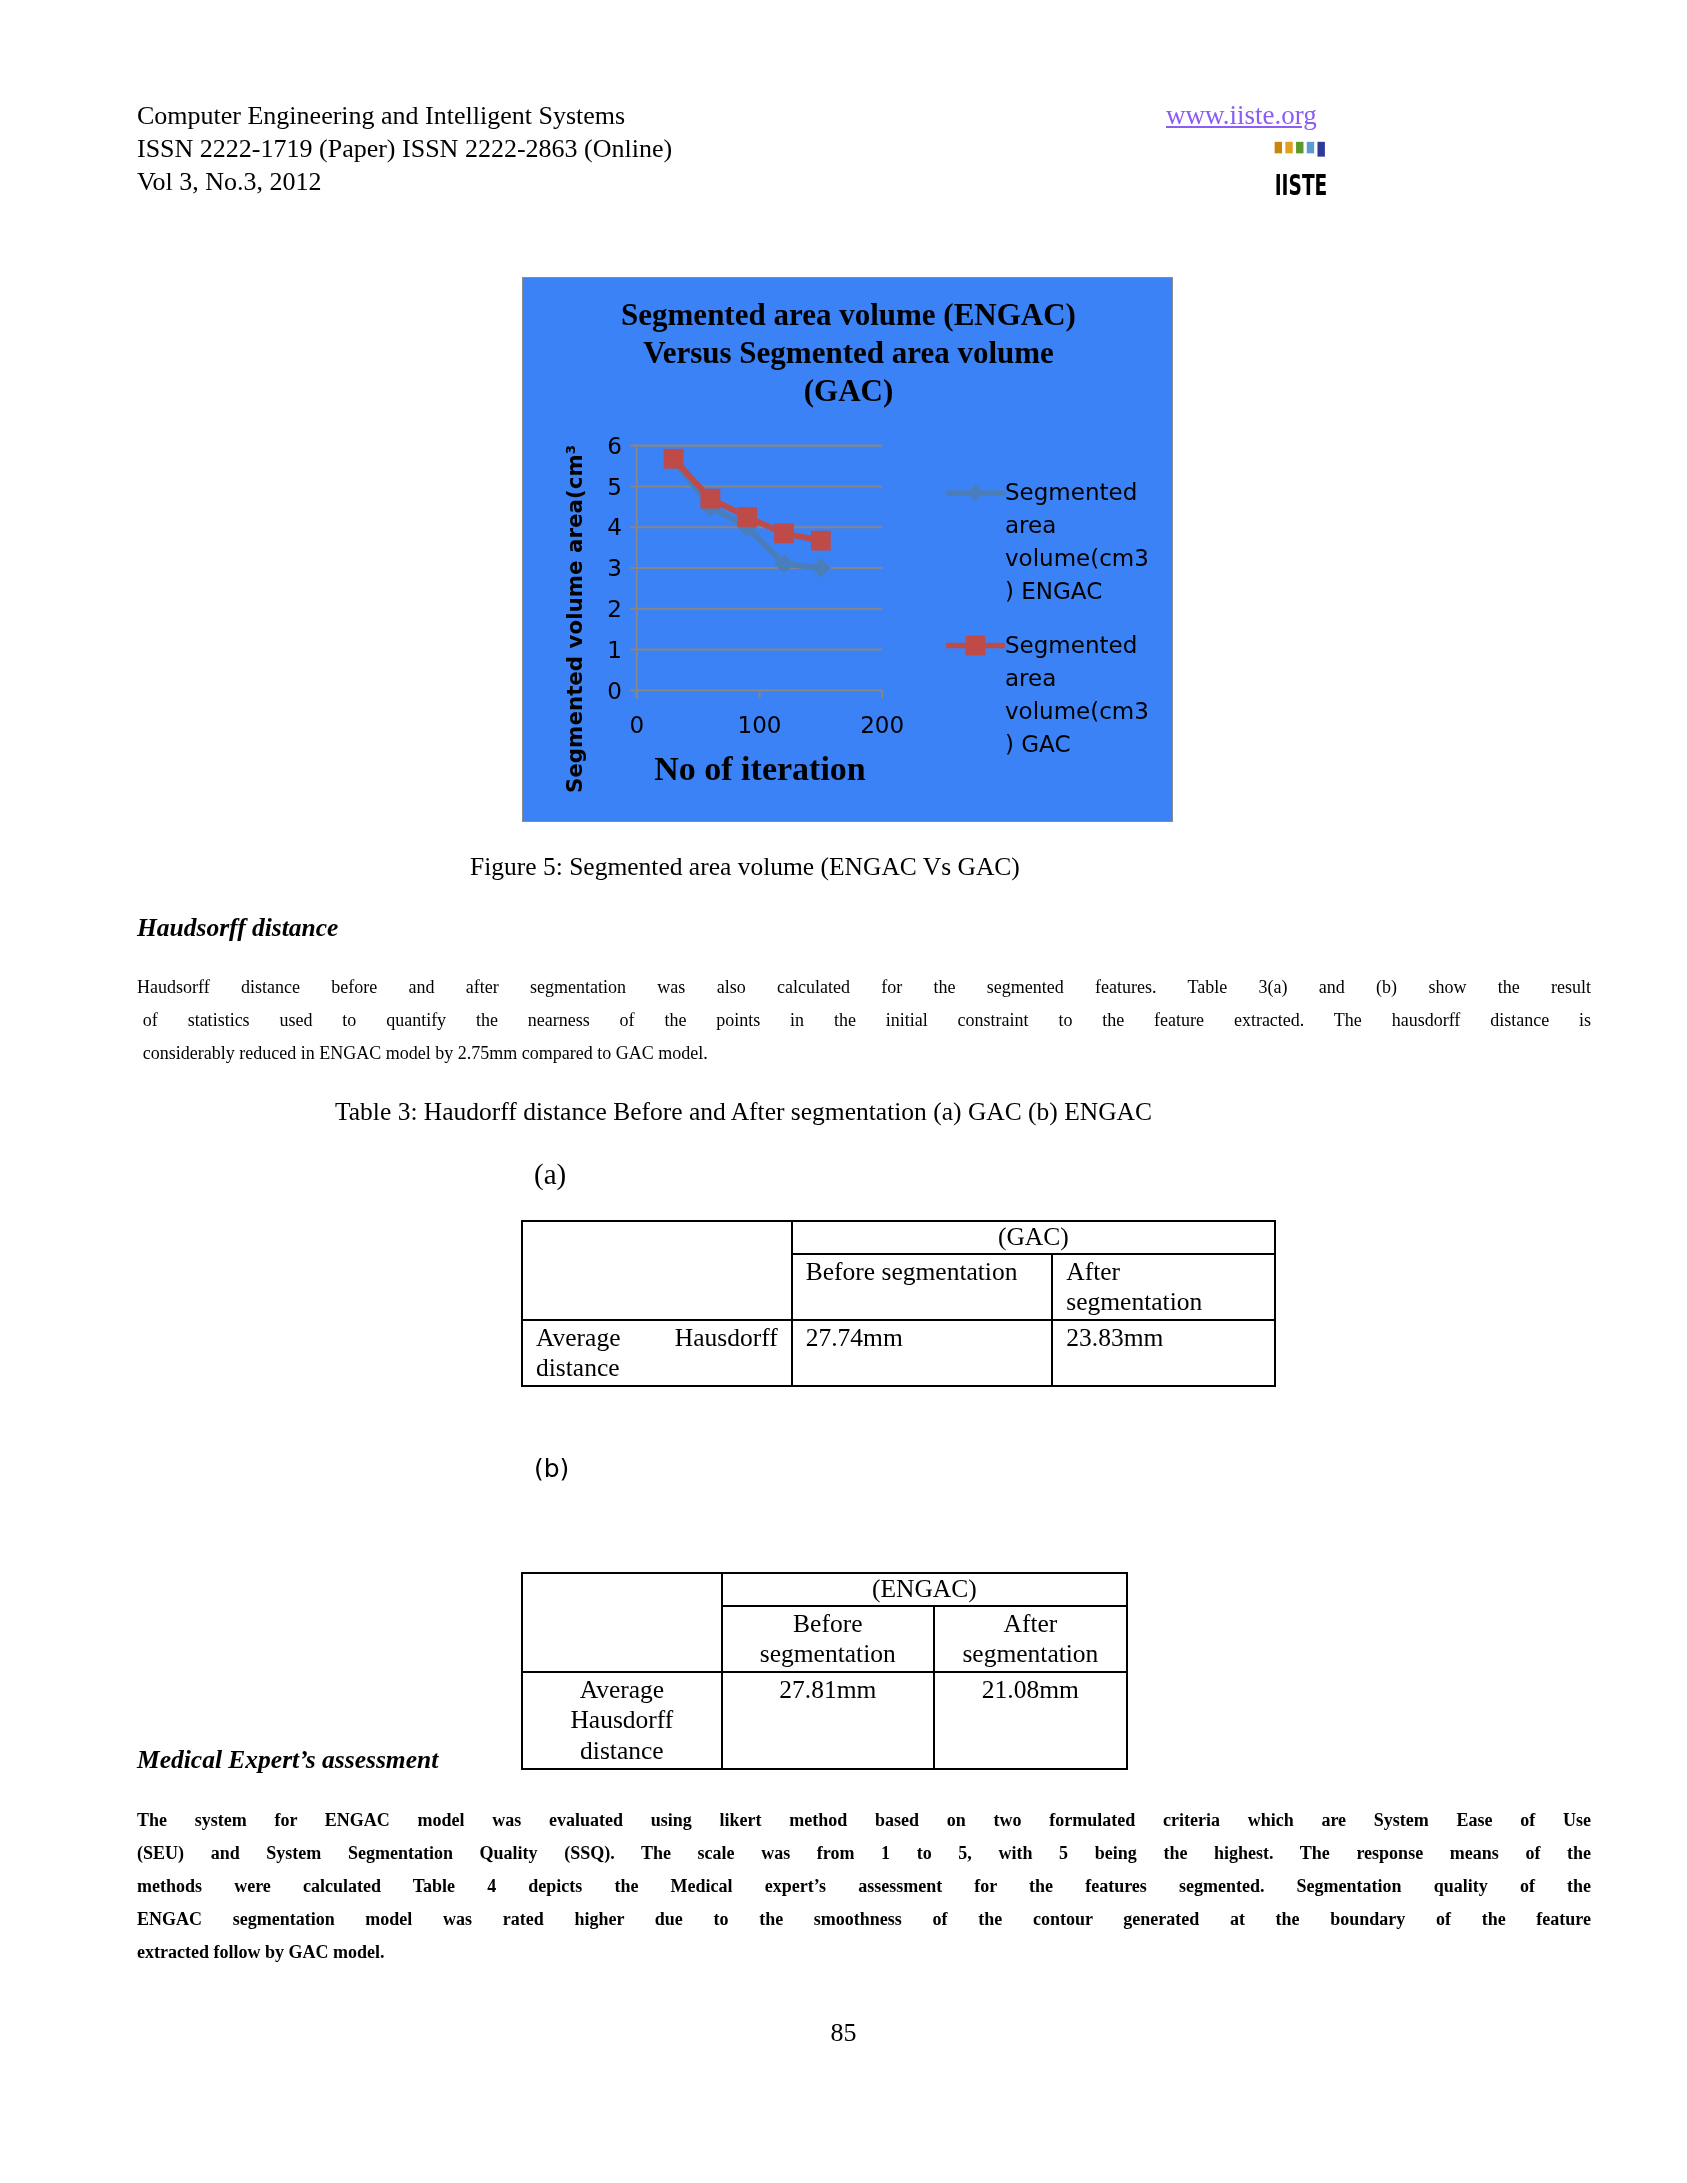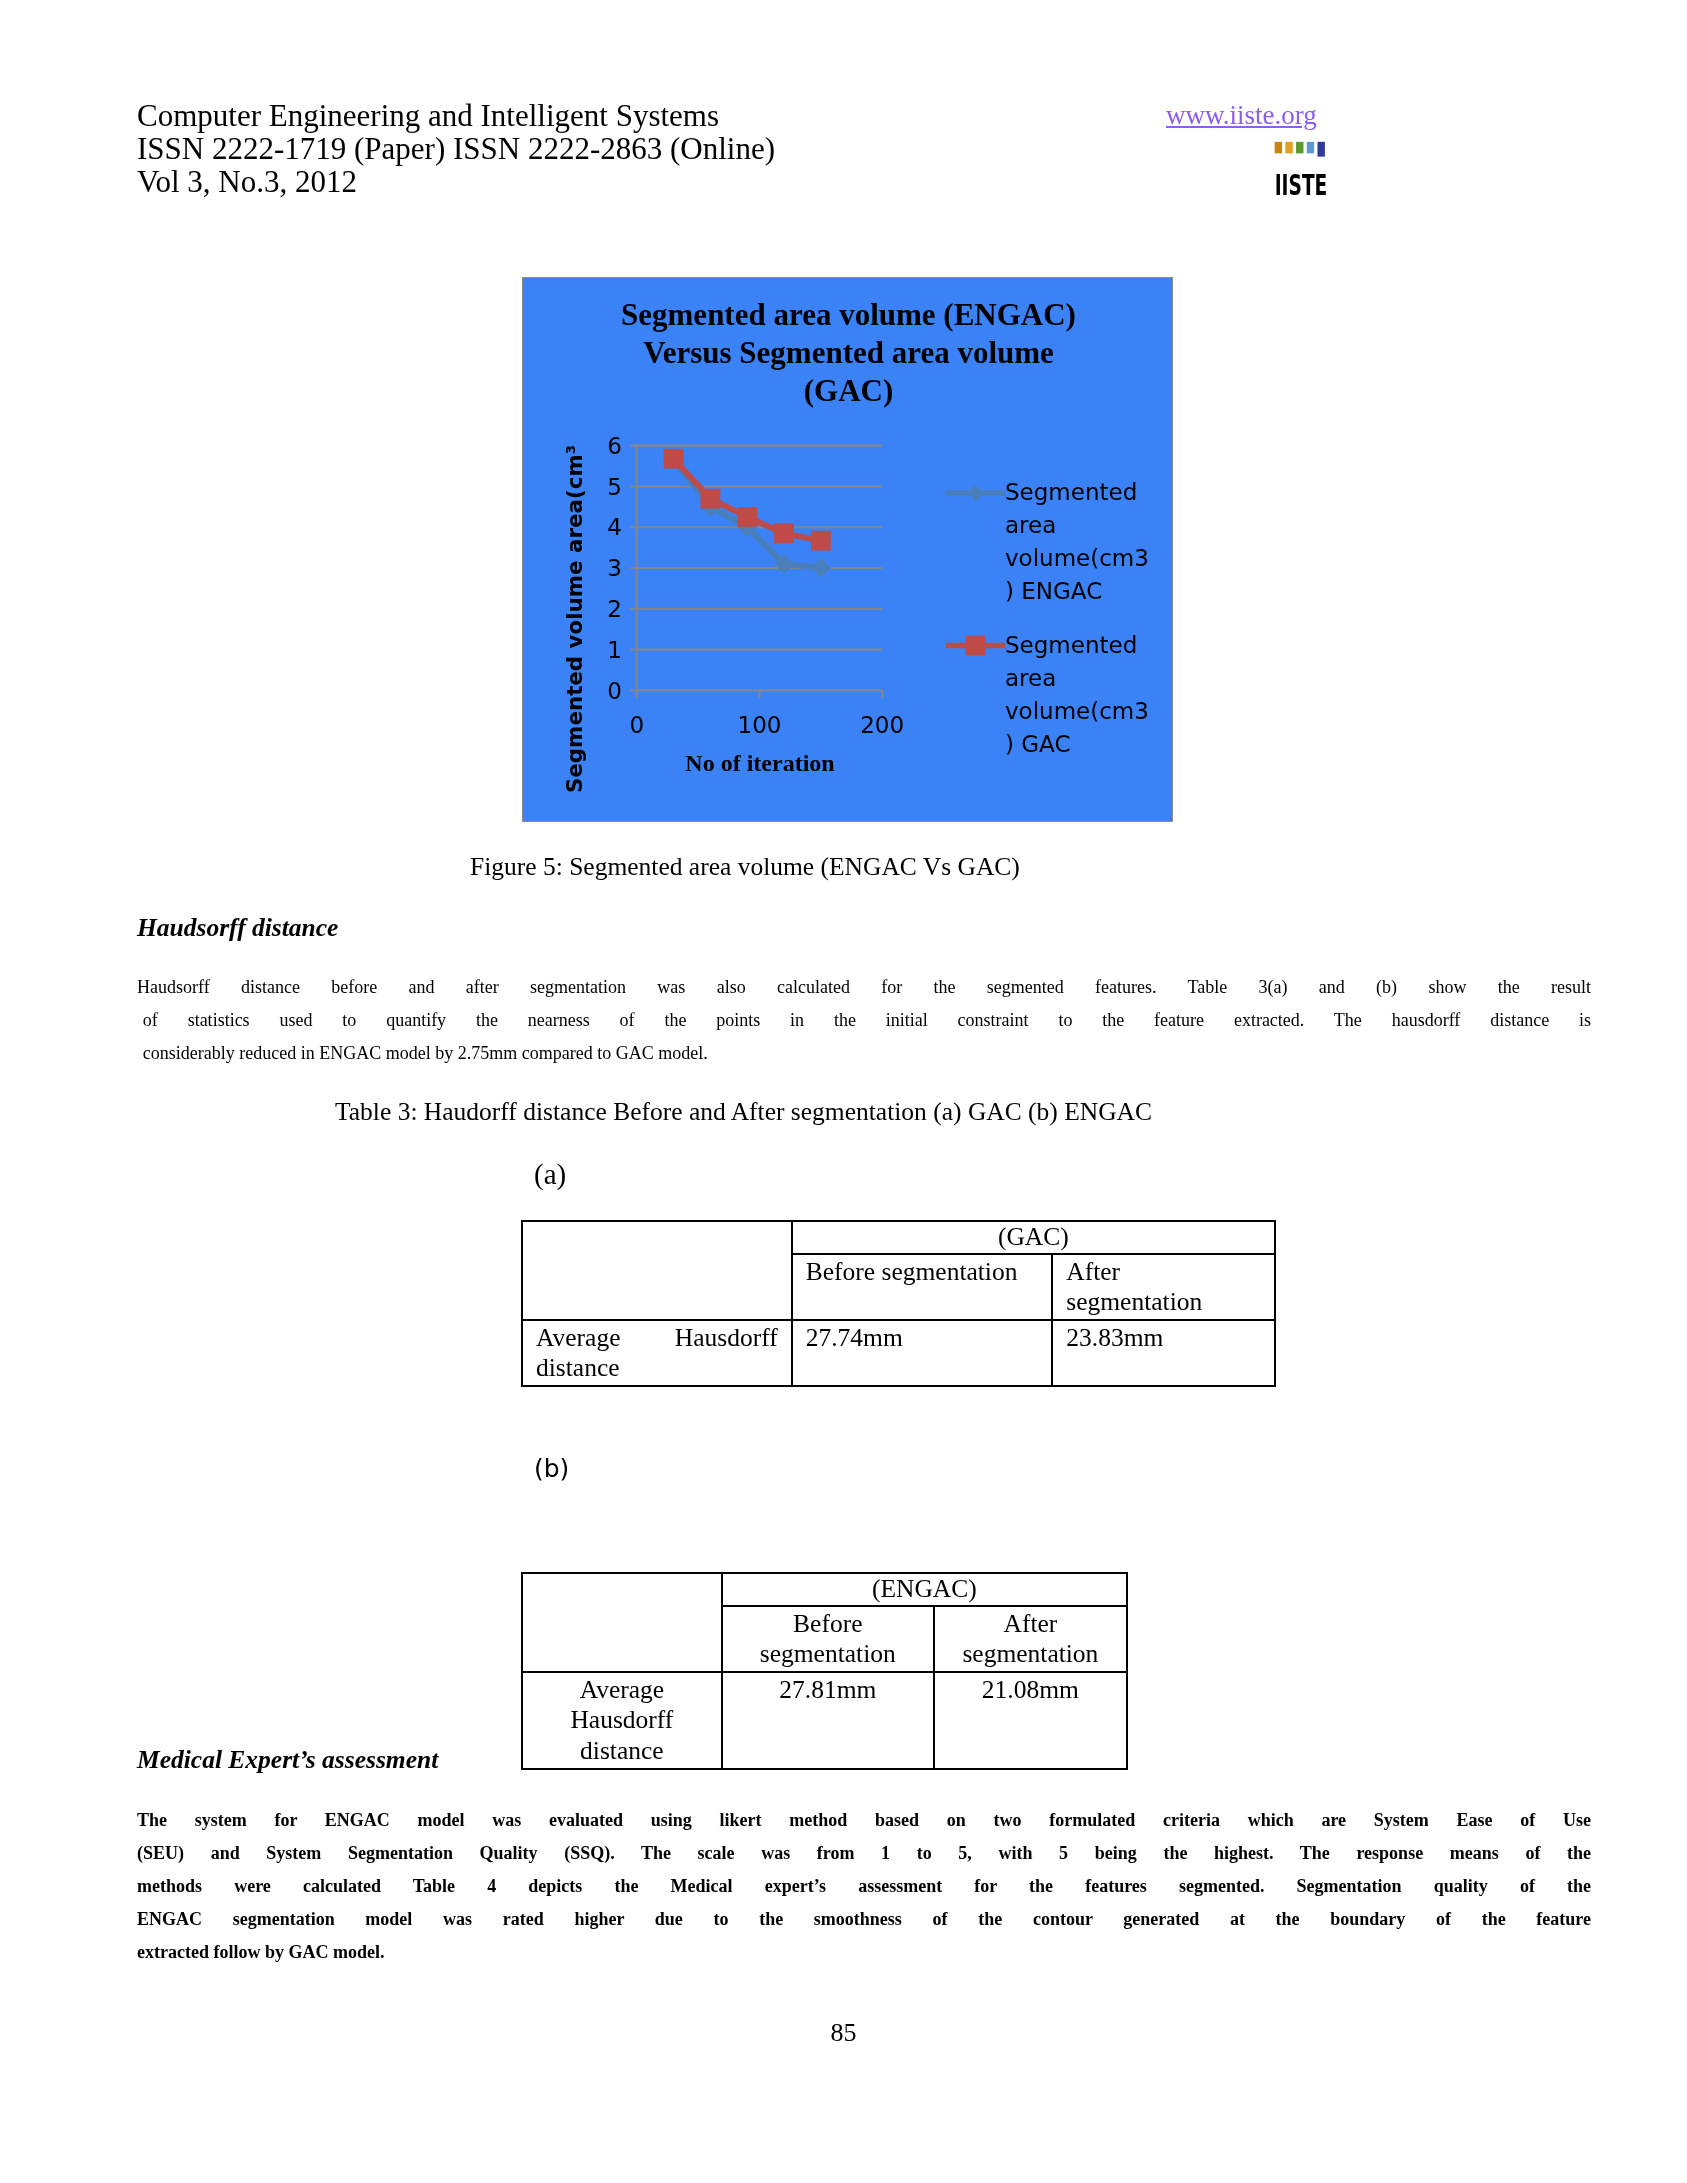--- a/index.html
+++ b/index.html
@@ -1,33 +1,33 @@
 <!DOCTYPE html>
 <html style="font-size:13px"><head>
 <meta charset="utf-8">
 <style>
   html, body { margin: 0; padding: 0; background: #ffffff; }
   body {
     width: 1687px; height: 2183px; position: relative; overflow: hidden;
     font-family: "Liberation Serif", "DejaVu Serif", serif; color: #000;
   }
   .abs { position: absolute; }
-  .hdr { left: 137px; top: 99px; font-size: 31px; line-height: 33px; }
+  .hdr { left: 137px; top: 99px; font-size: 26px; line-height: 33px; }
   .hdr div { white-space: nowrap; }
   .site-link { left: 1166px; top: 99px; font-size: 27px; line-height: 33px; color: #8b5cf6; text-decoration: underline; }
   .logo { left: 1273px; top: 140px; width: 56px; height: 58px; }
 
   .chart-box { left: 522px; top: 277px; width: 651px; height: 545px; border: 1.6px solid #8c8c8c; box-sizing: border-box; background: #3b82f6; }
   .chart-title { left: 0; width: 651px; top: 18px; text-align: center; font-weight: bold; font-size: 31px; line-height: 38px; }
   .chart-svg { left: 0; top: 0; }
   .ylabel {
     left: 574px; top: 619px; transform: translate(-50%, -50%) rotate(-90deg); transform-origin: center;
     font-family: "DejaVu Sans", sans-serif; font-weight: bold; font-size: 21.4px; white-space: nowrap;
   }
-  .xlabel { left: 637px; width: 246px; top: 750px; text-align: center; font-weight: bold; font-size: 24px; white-space: nowrap; }
+  .xlabel { left: 637px; width: 246px; top: 750px; text-align: center; font-weight: bold; font-size: 34px; white-space: nowrap; }
   .legend-text { font-family: "DejaVu Sans", sans-serif; font-size: 23px; line-height: 33px; white-space: pre-line; }
 
   .caption { font-size: 25.5px; line-height: 30px; white-space: nowrap; }
   .section-h { left: 137px; font-size: 25.5px; font-weight: bold; font-style: italic; white-space: nowrap; }
   .para { left: 137px; width: 1454px; font-size: 18px; line-height: 33px; text-align: justify; }
   .para .ln { display: block; text-align: justify; text-align-last: justify; white-space: nowrap; }
   .para .ln.last { text-align-last: left; }
   .para .ln.ind { padding-left: 5.8px; }
 
   table.ht { position: absolute; border-collapse: collapse; font-size: 25.5px; line-height: 30.5px; }

